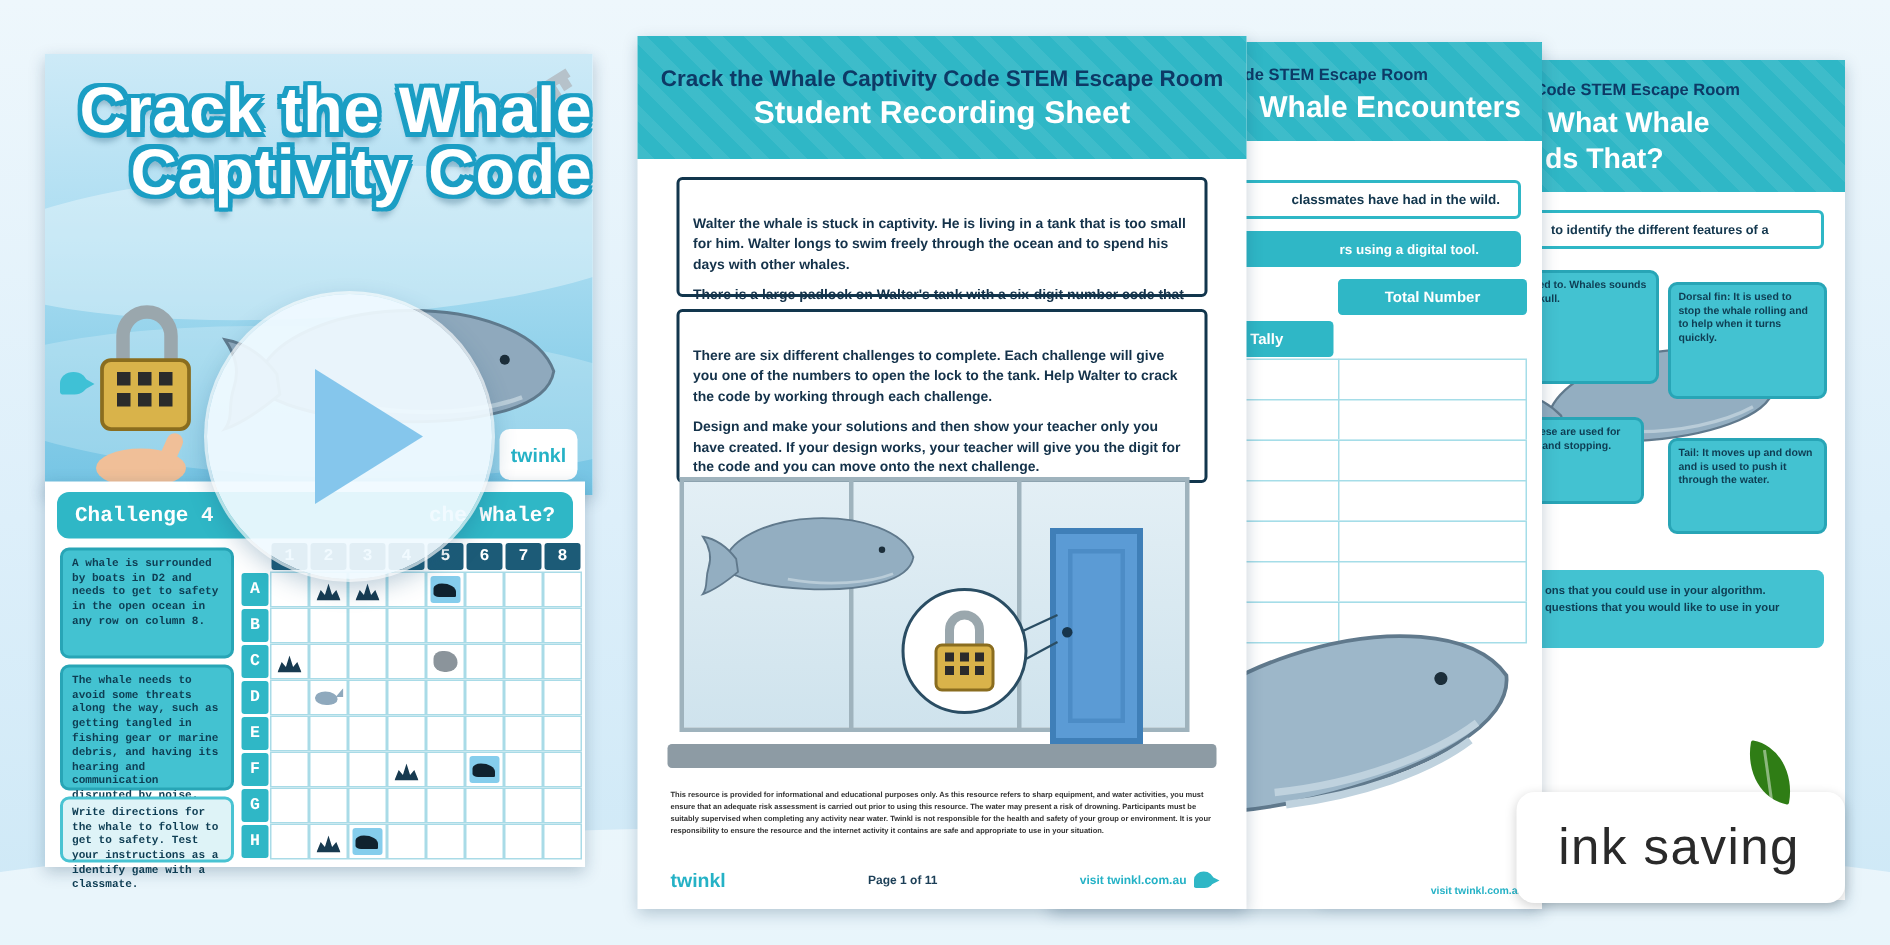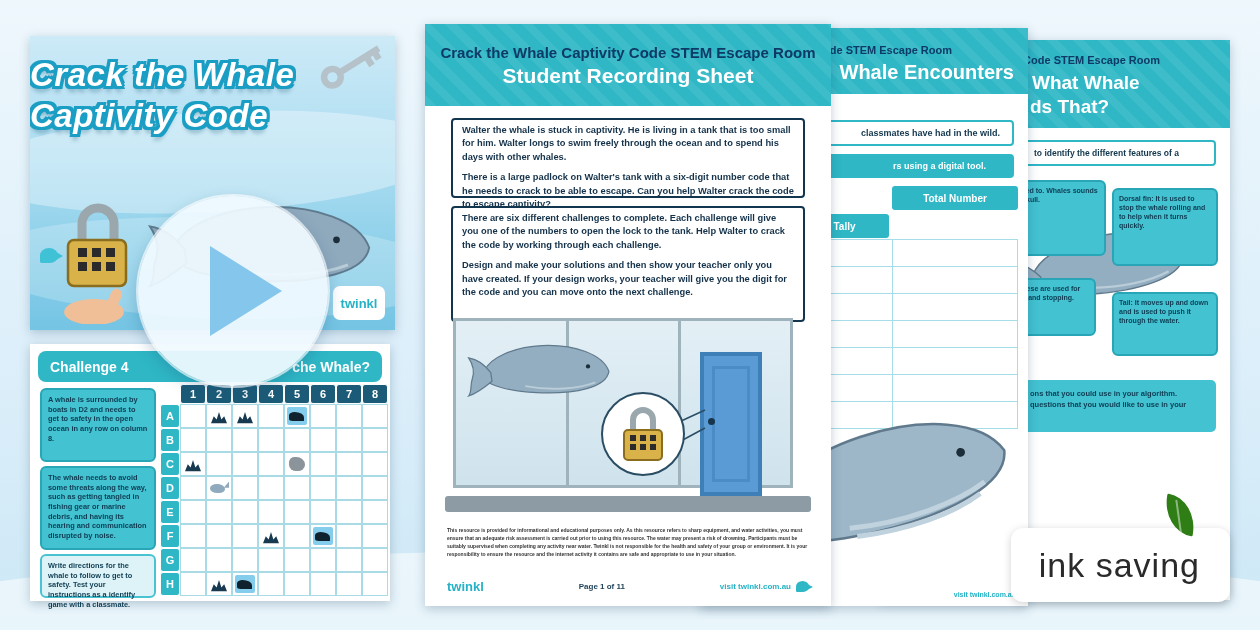--- a/index.html
+++ b/index.html
@@ -12,36 +12,36 @@
   
   .page,.card{position:absolute;background:#fff;box-shadow:0 3px 10px rgba(20,60,90,.25);}
 
   
   .cover{left:30px;top:36px;width:365px;height:294px;overflow:hidden;z-index:15;
          background:linear-gradient(180deg,#cdeaf7 0%,#a9dcf1 45%,#8bcfe9 75%,#74c4e4 100%);}
   .cover .wave1,.cover .wave2{position:absolute;left:-15%;width:130%;height:34%;
          background:rgba(255,255,255,.35);border-radius:50%;}
   .cover .wave1{top:26%;transform:rotate(-3deg);}
   .cover .wave2{top:62%;background:rgba(255,255,255,.22);transform:rotate(2deg);}
-  .cover-title{position:absolute;top:18px;left:0;right:0;text-align:left;z-index:3;
-         font-weight:bold;font-size:33px;line-height:41px;color:#fff;letter-spacing:.5px;
+  .cover-title{position:absolute;top:18px;left:0;right:0;text-align:right;z-index:3;
+         font-weight:bold;font-size:43px;line-height:41px;color:#fff;letter-spacing:.5px;
          text-shadow:-3px -3px 0 #1b9ec4,3px -3px 0 #1b9ec4,-3px 3px 0 #1b9ec4,3px 3px 0 #1b9ec4,
-                     -3px 0 0 #1b9ec4,3px 0 0 #1b9ec4,0 -3px 0 #1b9ec4,0 3px 0 #1b9ec4,0 6px 4px rgba(14,70,100,.35);font-style:italic;}
+                     -3px 0 0 #1b9ec4,3px 0 0 #1b9ec4,0 -3px 0 #1b9ec4,0 3px 0 #1b9ec4,0 6px 4px rgba(14,70,100,.35);}
   .cover-key{position:absolute;right:6px;top:6px;width:74px;height:46px;transform:rotate(-32deg);z-index:2;}
   .cover-whale{position:absolute;right:16px;top:150px;width:235px;height:125px;z-index:2;}
   .cover-lock{position:absolute;left:22px;top:158px;width:100px;height:130px;z-index:2;}
   .cover-bird{position:absolute;left:10px;top:212px;width:18px;height:15px;background:#3fc1d6;
          border-radius:60% 60% 55% 15%;z-index:2;}
   .cover-bird::after{content:"";position:absolute;right:-5px;top:4px;border-left:7px solid #3fc1d6;
          border-top:4px solid transparent;border-bottom:4px solid transparent;}
   .cover-logo{position:absolute;right:10px;bottom:10px;width:52px;height:34px;background:#fff;border-radius:7px;
          display:flex;align-items:center;justify-content:center;color:#25b2c6;font-weight:bold;font-size:13px;z-index:3;}
 
   
-  .challenge{left:30px;top:344px;width:360px;height:257px;z-index:15;}
+  .challenge{left:30px;top:321px;width:360px;height:257px;z-index:15;font-family:Liberation Mono, monospace;}
   .ch-head{position:absolute;left:8px;top:7px;right:8px;height:31px;background:#2fb7c6;border-radius:8px;
          color:#fff;font-weight:bold;font-size:14px;display:flex;align-items:center;
          justify-content:space-between;padding:0 12px;box-sizing:border-box;}
   .ch-box{position:absolute;left:10px;width:116px;background:#43c2d1;border:2px solid #28a5b6;border-radius:6px;
          color:#0e3d53;font-weight:bold;font-size:7.4px;line-height:1.3;padding:5px 6px;box-sizing:border-box;}
   .ch-box.b1{top:44px;height:74px;}
   .ch-box.b2{top:122px;height:84px;}
   .ch-box.b3{top:210px;height:44px;background:#def3f7;border-color:#49c3d2;}
   .grid{position:absolute;left:130px;top:40px;display:grid;
          grid-template-columns:20px repeat(8,26px);grid-template-rows:20px repeat(8,24px);gap:0;}
@@ -69,21 +69,21 @@
   .play .tri{position:absolute;left:72px;top:50px;width:0;height:0;
         border-top:45px solid transparent;border-bottom:45px solid transparent;border-left:72px solid #85c6ec;}
 
   
   .p1{left:425px;top:24px;width:406px;height:582px;z-index:30;}
   .p1-head{position:absolute;top:0;left:0;right:0;height:82px;background:#2fb7c6;
         background-image:repeating-linear-gradient(45deg,rgba(255,255,255,.07) 0 8px,transparent 8px 18px);}
   .p1-h1{margin-top:20px;text-align:center;font-weight:800;font-size:15px;color:#0d3a66;}
   .p1-h2{margin-top:3px;text-align:center;font-weight:800;font-size:21px;color:#fff;}
   .p1-box{position:absolute;left:26px;right:26px;border:2px solid #12364d;border-radius:4px;background:#fff;
-        padding:4px 9px;box-sizing:border-box;font-size:9.3px;font-weight:bold;color:#14324a;line-height:1.45;}
+        padding:23px 9px;box-sizing:border-box;font-size:9.3px;font-weight:bold;color:#14324a;line-height:1.45;}
   .p1-box p{margin:0;}
   .p1-box p + p{margin-top:7px;}
   .p1-box.x1{top:94px;height:80px;}
   .p1-box.x2{top:182px;height:116px;}
   .scene{position:absolute;left:28px;right:28px;top:286px;height:210px;}
   .tank{position:absolute;left:0;top:8px;width:340px;height:170px;border:3px solid #9fb3bd;box-sizing:border-box;
         background:linear-gradient(180deg,#e3eff5,#cfe3ed);}
   .tank .bar{position:absolute;top:-3px;bottom:-3px;width:3px;background:#9fb3bd;}
   .tank .bar.v1{left:110px;} .tank .bar.v2{left:222px;}
   .base{position:absolute;left:-8px;right:-8px;bottom:8px;height:16px;background:#8d9ba4;border-radius:3px;}

